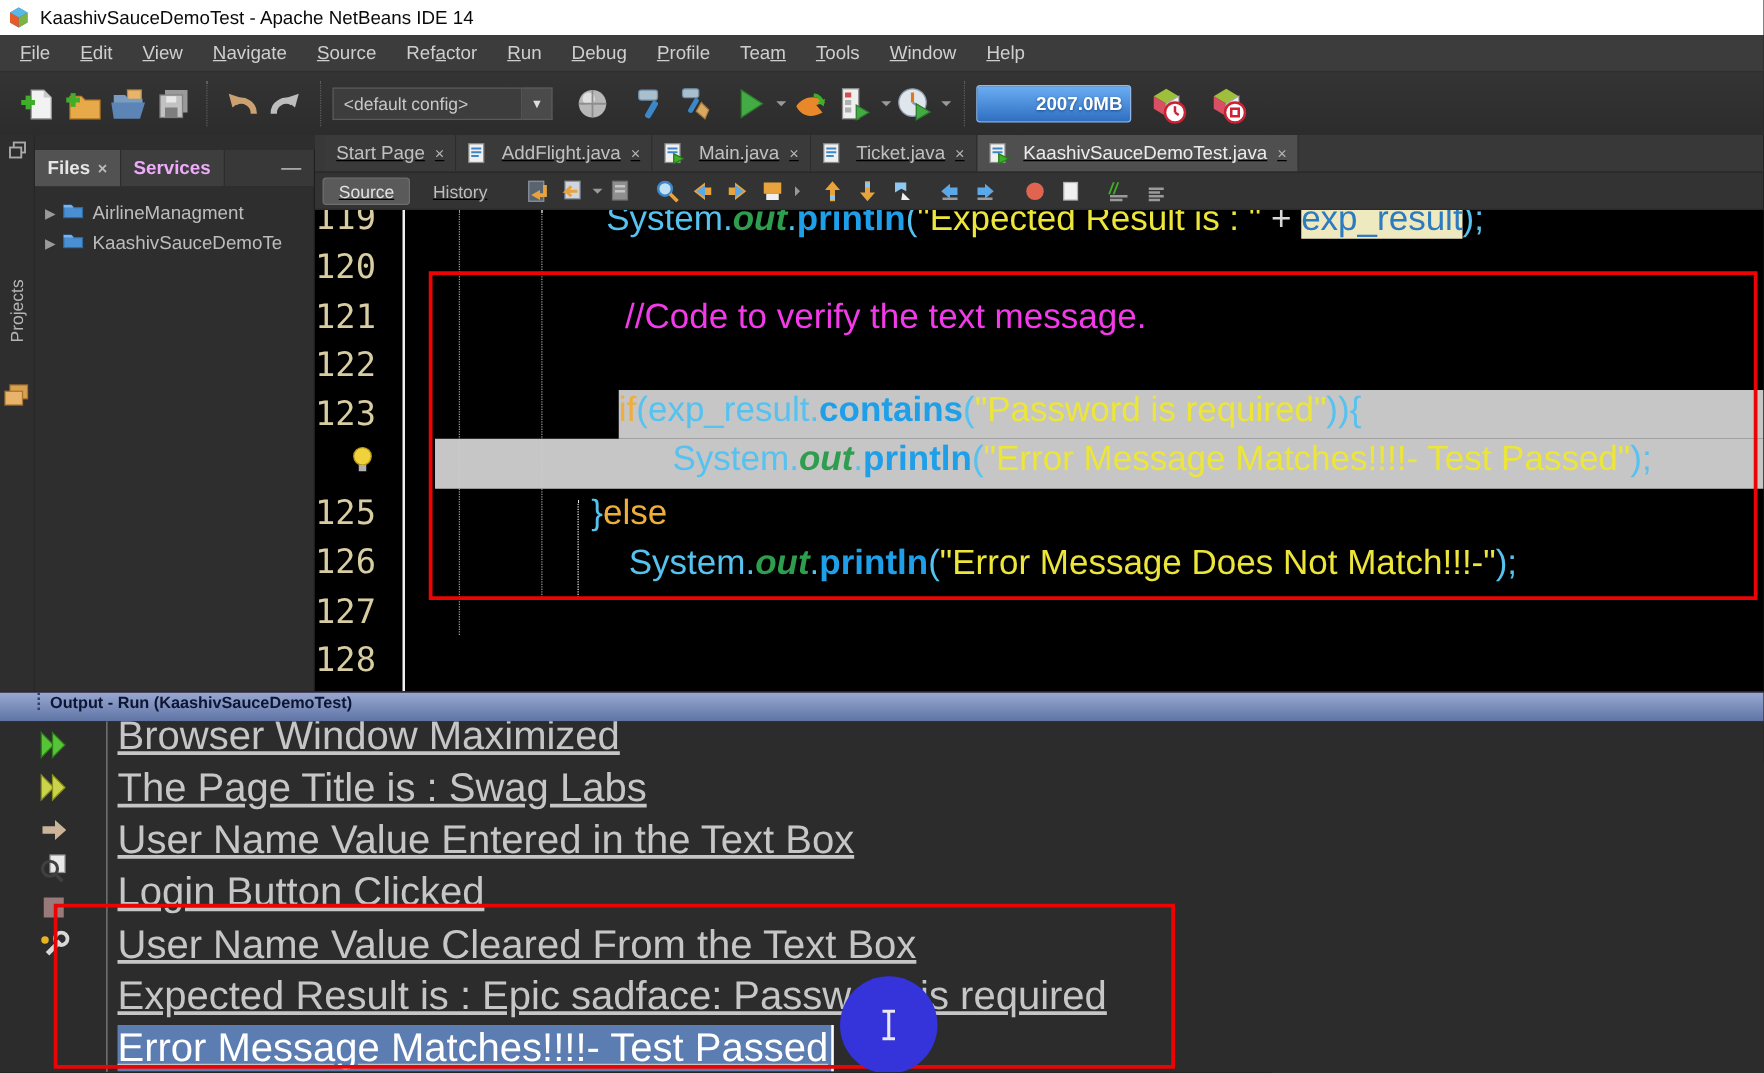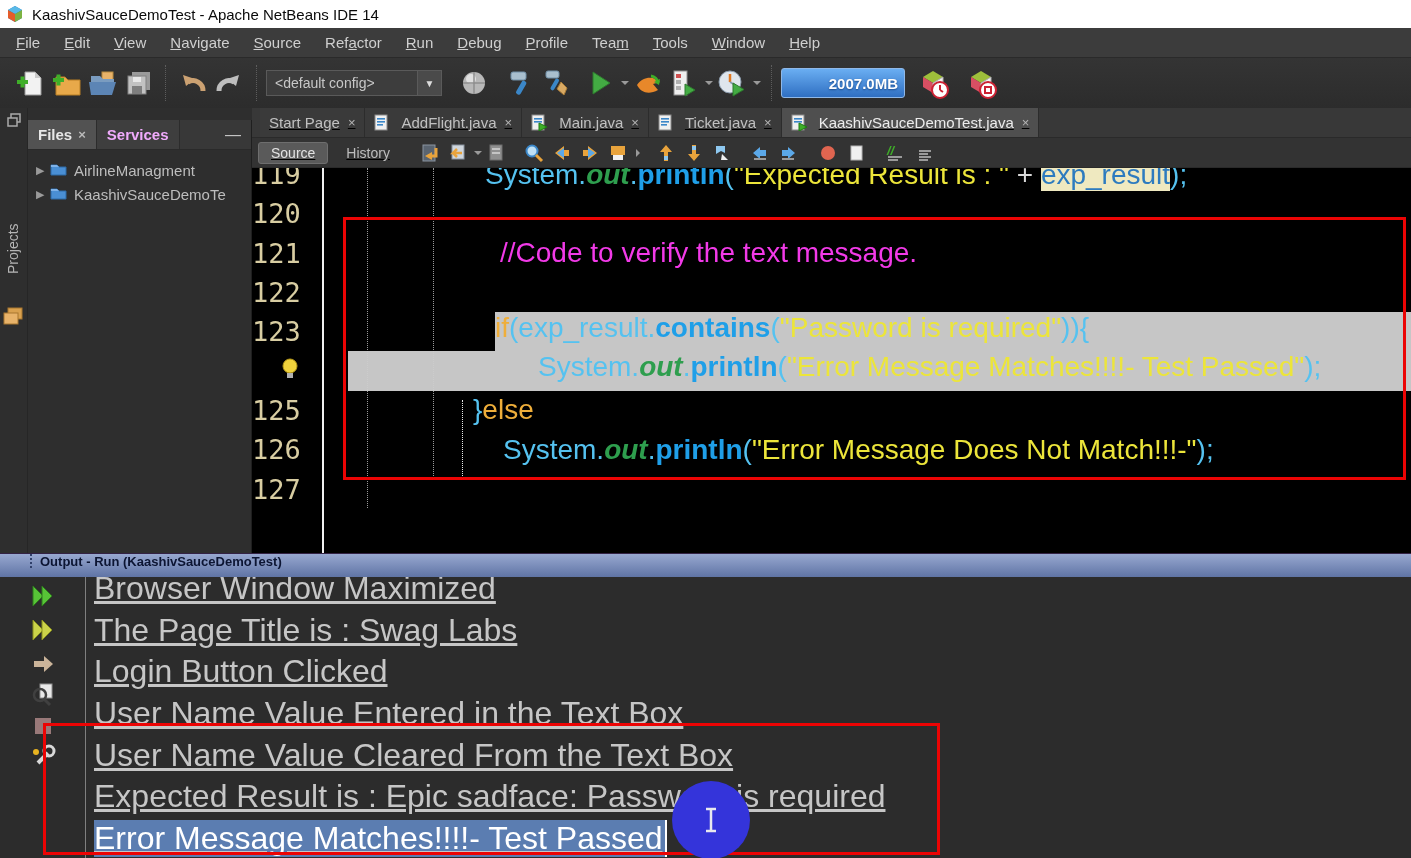--- a/index.html
+++ b/index.html
@@ -495,20 +495,24 @@
             <div class="cc" style="padding-left: 163px;"><span class="tk c-br">}</span><span class="tk c-kw">else</span></div>
           </div>
           <div class="code-row">
             <div class="ln">126</div>
             <div class="cc" style="padding-left: 193px;"><span class="tk c-id">System.</span><span class="tk c-out">out</span><span class="tk c-id">.</span><span class="tk c-meth">println</span><span class="tk c-br">(</span><span class="tk c-str">"Error Message Does Not Match!!!-"</span><span class="tk c-br">);</span></div>
           </div>
           <div class="code-row">
             <div class="ln">127</div>
             <div class="cc"></div>
           </div>
+          <div class="code-row">
+            <div class="ln">128</div>
+            <div class="cc"></div>
+          </div>
         </div>
       <div class="gutter-line"></div>
       <div class="iguide" style="left:115px; height:340px;"></div>
       <div class="iguide" style="left:181px; height:312px;"></div>
       <div class="caret-guide"></div>
       <div class="red-box" style="left:91px; top:49px; width:1063px; height:263px;"></div>
     </div>
   </div>
 
   <div class="out-header">
@@ -552,22 +556,22 @@
             <path d="M8 20l10-10" stroke="#d8d8d8" stroke-width="4"></path>
             <circle cx="19" cy="8" r="5" fill="none" stroke="#d8d8d8" stroke-width="3"></circle>
             <circle cx="6" cy="9" r="3" fill="#e8b320"></circle>
           </svg>
         </span>
     </div>
     <div class="out-div"></div>
     <div class="out-lines">
         <div class="out-line"><span>Browser Window Maximized</span></div>
         <div class="out-line"><span>The Page Title is : Swag Labs</span></div>
+        <div class="out-line"><span>User Name Value Entered in the Text Box</span></div>
         <div class="out-line"><span>Login Button Clicked</span></div>
-        <div class="out-line"><span>User Name Value Entered in the Text Box</span></div>
         <div class="out-line"><span>User Name Value Cleared From the Text Box</span></div>
         <div class="out-line"><span>Expected Result is : Epic sadface: Password is required</span></div>
         <div class="out-line"><span class="out-sel">Error Message Matches!!!!- Test Passed</span></div>
       </div>
     <div class="out-redbox"></div>
     <div class="blue-circle">
       <svg width="22" height="30">
           <line x1="11" y1="4" x2="11" y2="26" stroke="#e8e8ee" stroke-width="2.5"></line>
           <path d="M6 4h10M6 26h10" stroke="#e8e8ee" stroke-width="2.5" fill="none"></path>
         </svg>

